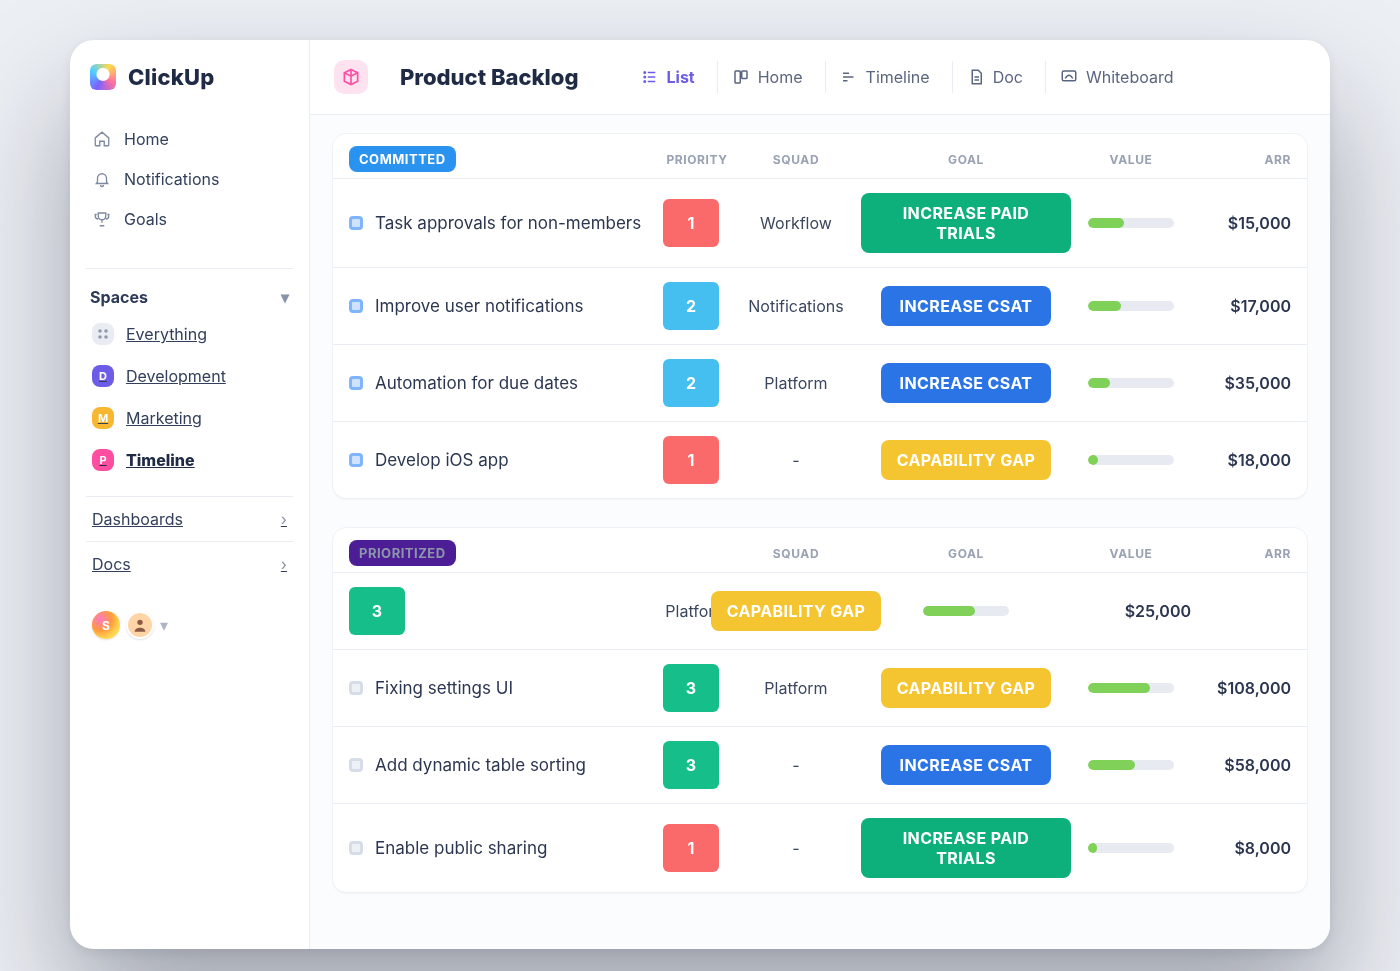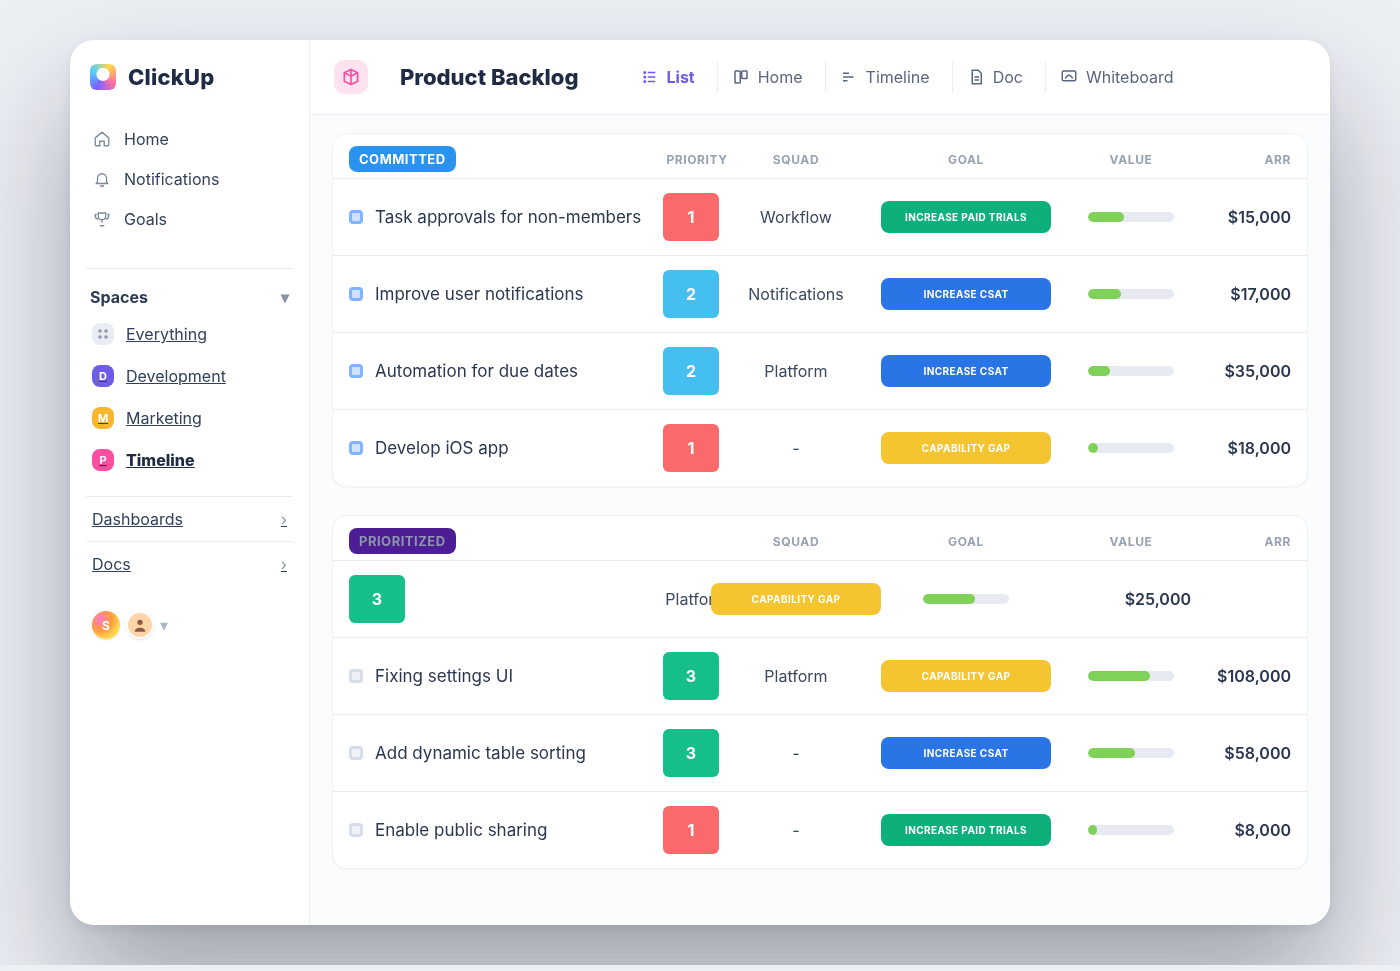--- a/index.html
+++ b/index.html
@@ -93,21 +93,21 @@
   .task{gap:12px}
   .bullet{width:14px;height:14px;border-radius:4px;background:#cfe2ff;border:3px solid #7fb4ff}
   .bullet.gray{background:#eef1f6;border-color:#d7dde8}
   .task-title{color:#2b3650;font-size:17px}
   .pill{width:56px;height:48px;display:flex;align-items:center;justify-content:center;color:#fff;font-weight:700;border-radius:6px}
   .pill.p1{background:#fb6a6a}
   .pill.p2{background:#45bff0}
   .pill.p3{background:#16bf89}
   .squad{color:#3b475f;justify-content:center}
   .goal{justify-content:center}
-  .gpill{min-width:170px;text-align:center;border-radius:8px;color:#fff;font-weight:700;font-size:10px;letter-spacing:.4px;padding:10px 12px}
+  .gpill{min-width:170px;text-align:center;border-radius:8px;color:#fff;font-weight:700;font-size:16px;letter-spacing:.4px;padding:10px 12px}
   .gpill.green{background:var(--chip-green)}
   .gpill.blue{background:#2a74e6}
   .gpill.yellow{background:#f5c431;color:#fff}
   .value{justify-content:center}
   .bar{width:86px;height:10px;border-radius:10px;background:#e7eaf1;position:relative;overflow:hidden}
   .bar>span{position:absolute;left:0;top:0;bottom:0;background:#7fd157;border-radius:10px}
   .arr{color:#2b3650;font-weight:600;justify-content:flex-end}
 </style>
 </head>
 <body>

